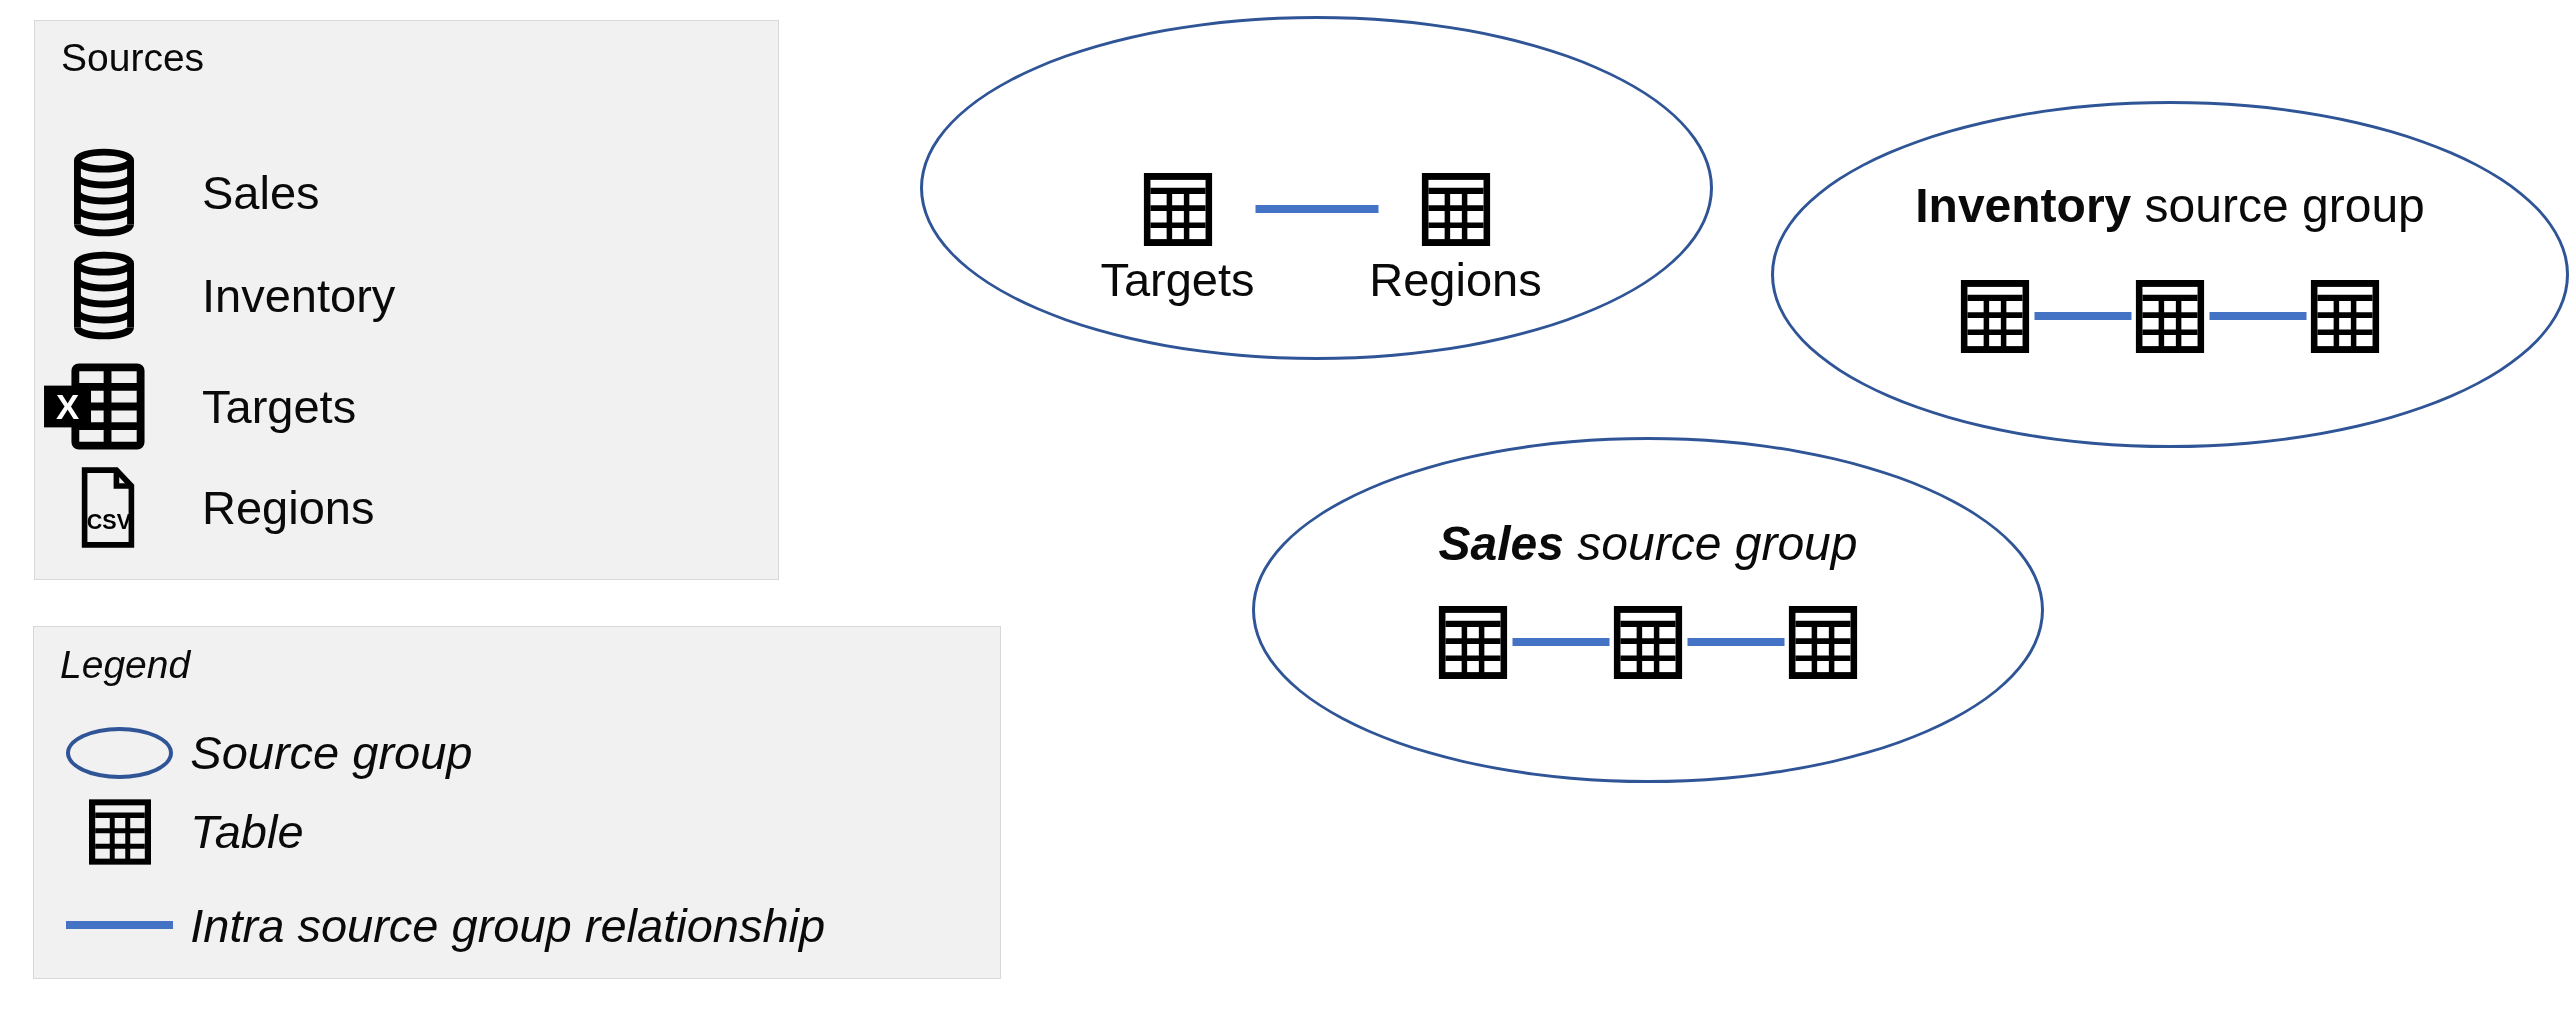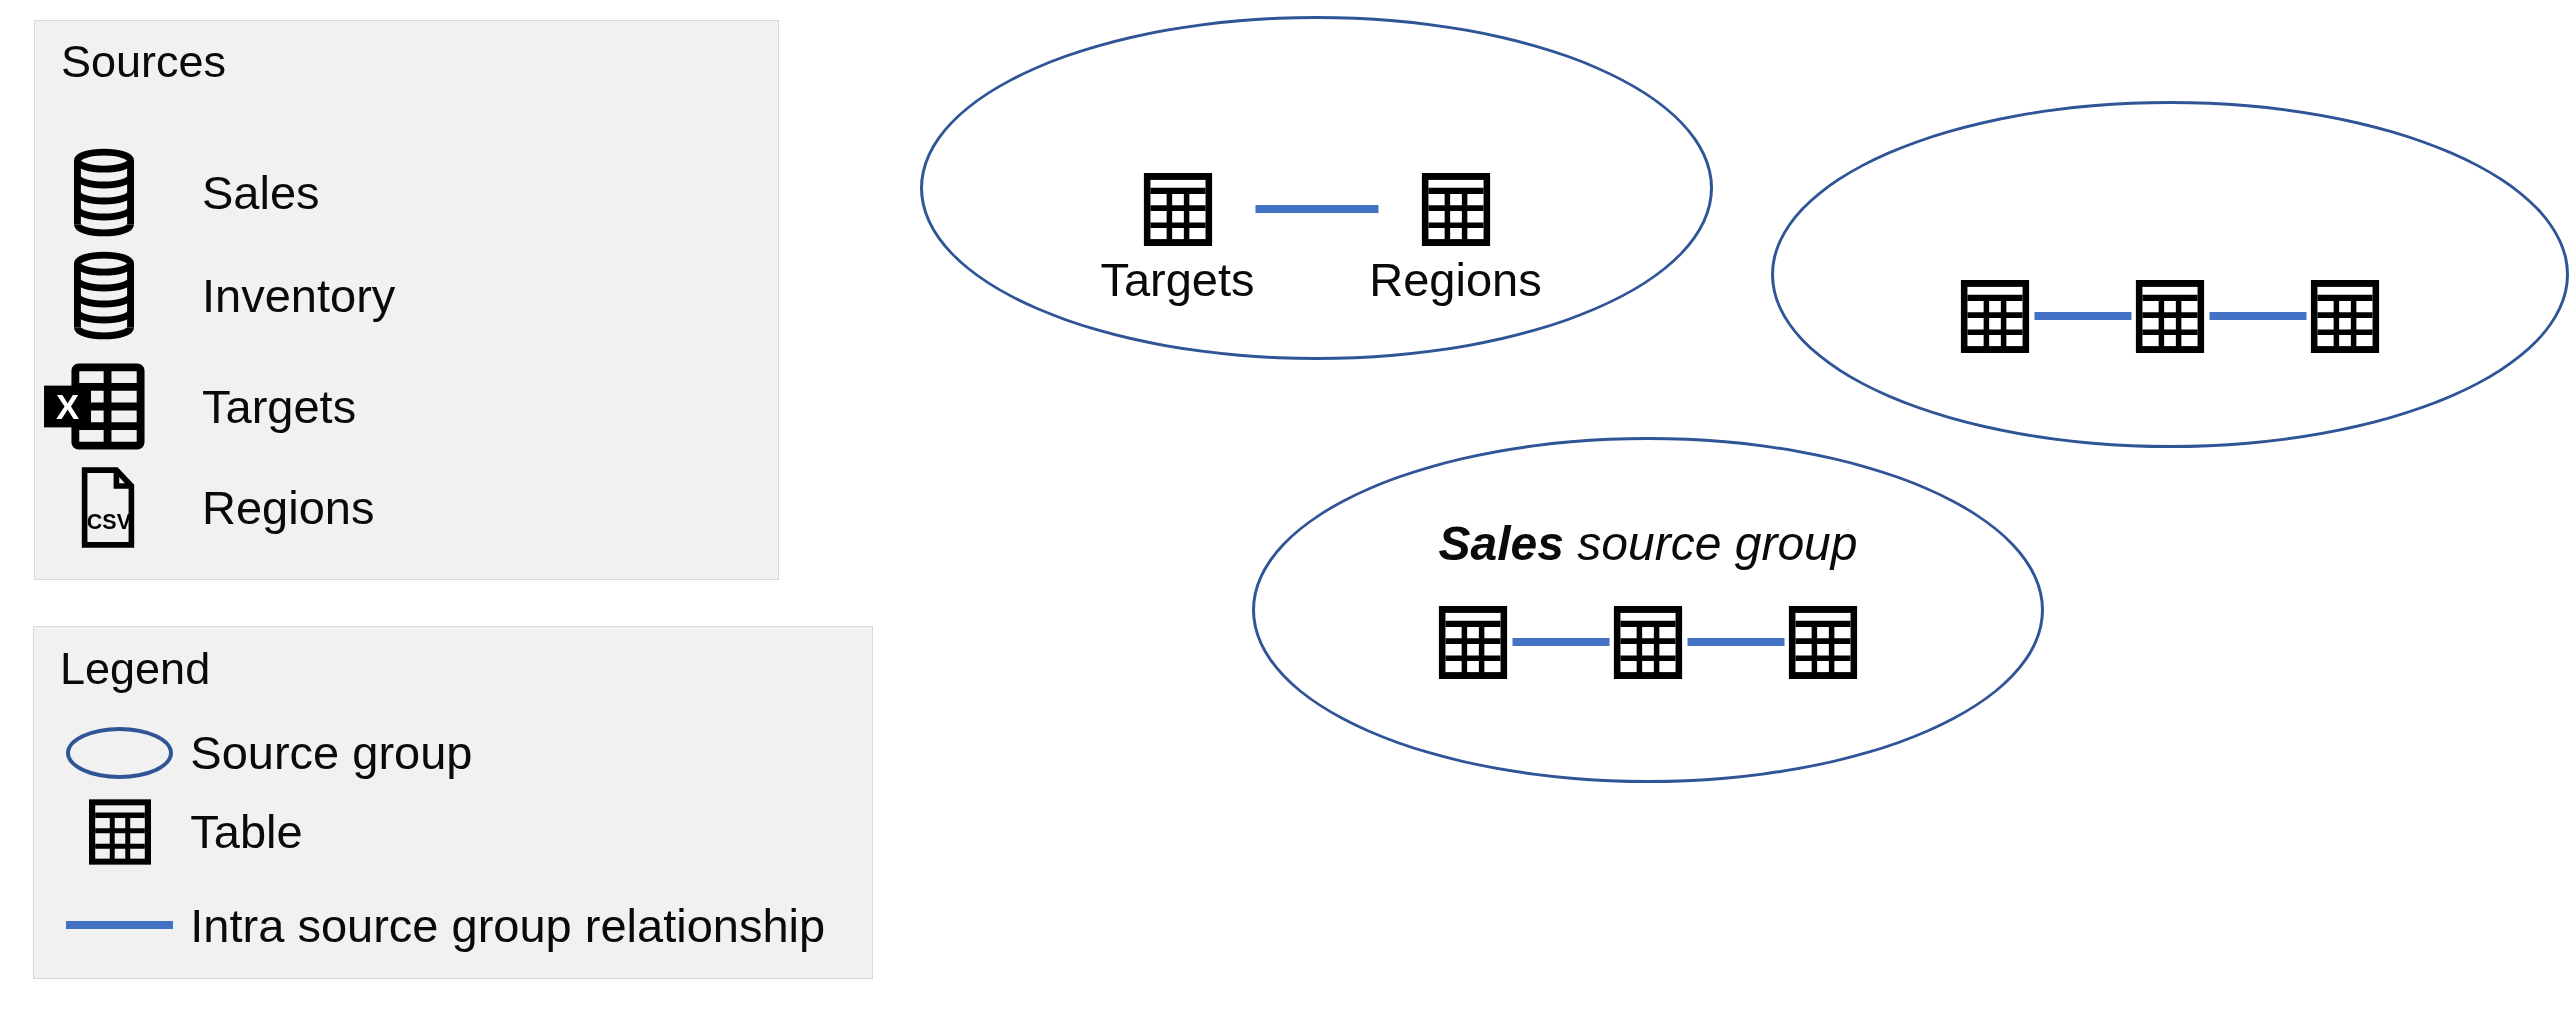--- a/index.html
+++ b/index.html
@@ -13,22 +13,22 @@
     overflow: hidden;
   }
 
   
   .panel {
     position: absolute;
     background: var(--panel_bg, #f1f1f1);
     border: 1.9px solid var(--panel_border, #d8d8d8);
   }
   #sources-panel { left: 34px;  top: 19.5px;  width: 745px; height: 560px; }
-  #legend-panel  { left: 33px;  top: 626px; width: 840px; height: 353px; }
-  .panel-title { position: absolute; left: 26px; top: 15.6px; font-size: 45px; }
+  #legend-panel  { left: 33px;  top: 626px; width: 968px; height: 353px; font-style: italic; }
+  .panel-title { position: absolute; left: 26px; top: 15.6px; font-size: 39px; }
 
   
   .s-row { position: absolute; left: 32px; display: flex; align-items: center; height: 94px; }
   .s-ic  { width: 117px; display: flex; align-items: center; justify-content: flex-start; }
   .s-lbl { margin-left: 18px; font-size: 47px; white-space: nowrap; }
 
   
   .l-row { position: absolute; left: 29px; display: flex; align-items: center; }
   .l-ic  { width: 113px; display: flex; align-items: center; justify-content: center; }
   .l-lbl { margin-left: 14.3px; font-size: 47px; white-space: nowrap; }
@@ -187,20 +187,23 @@
     <div class="stack">
       <svg class="icon-svg table-ic" viewBox="0 0 100 106">
           <use href="#sym-table" xlink:href="#sym-table"></use>
         </svg>
       <div class="t-lbl">Regions</div>
     </div>
   </div>
 </div>
 
 <div class="group" id="group-inventory">
+  <div class="g-title" style="top:74px">
+    <span class="g-name">Inventory</span><span> source group</span>
+  </div>
   <div class="tables-row" style="top:176px">
     <div class="stack">
       <svg class="icon-svg table-ic" viewBox="0 0 100 106">
           <use href="#sym-table" xlink:href="#sym-table"></use>
         </svg>
     </div>
     <div class="rel-line short"></div>
     <div class="stack">
       <svg class="icon-svg table-ic" viewBox="0 0 100 106">
           <use href="#sym-table" xlink:href="#sym-table"></use>

